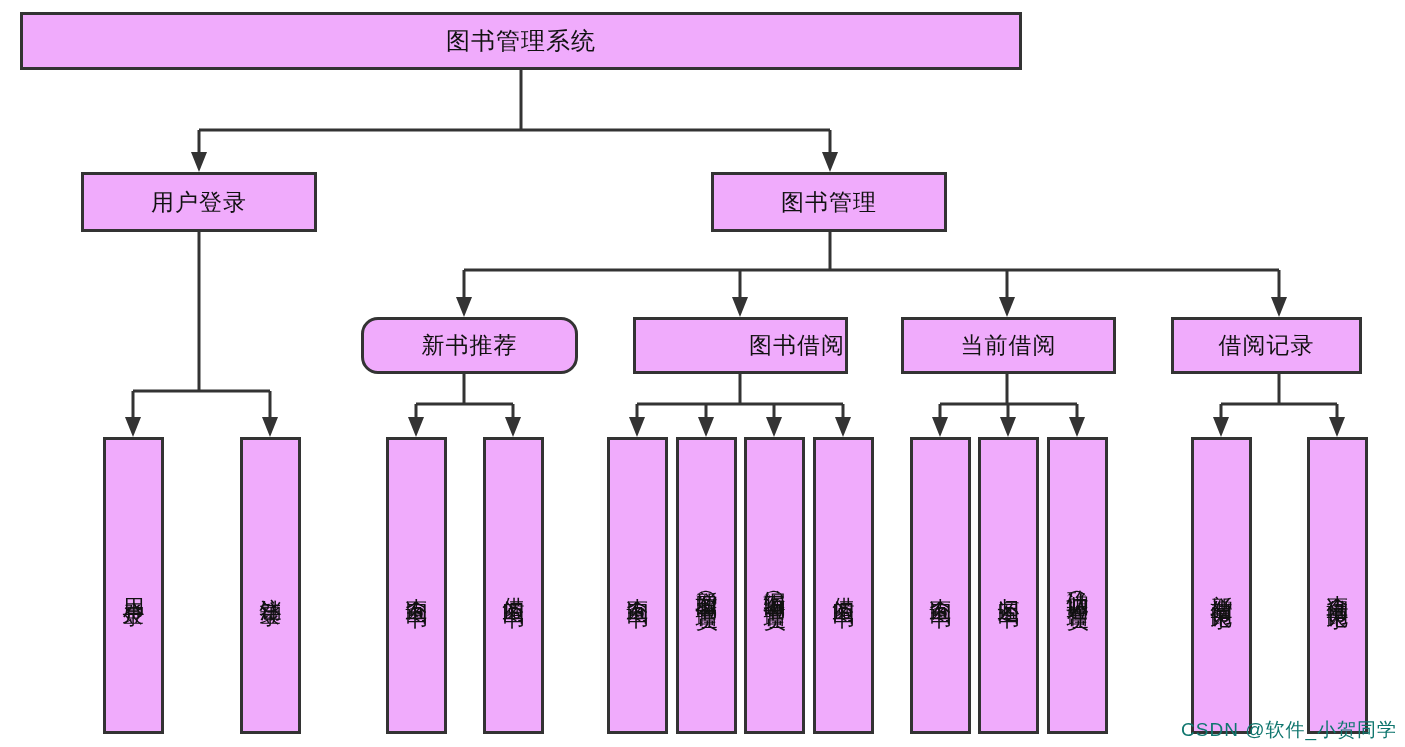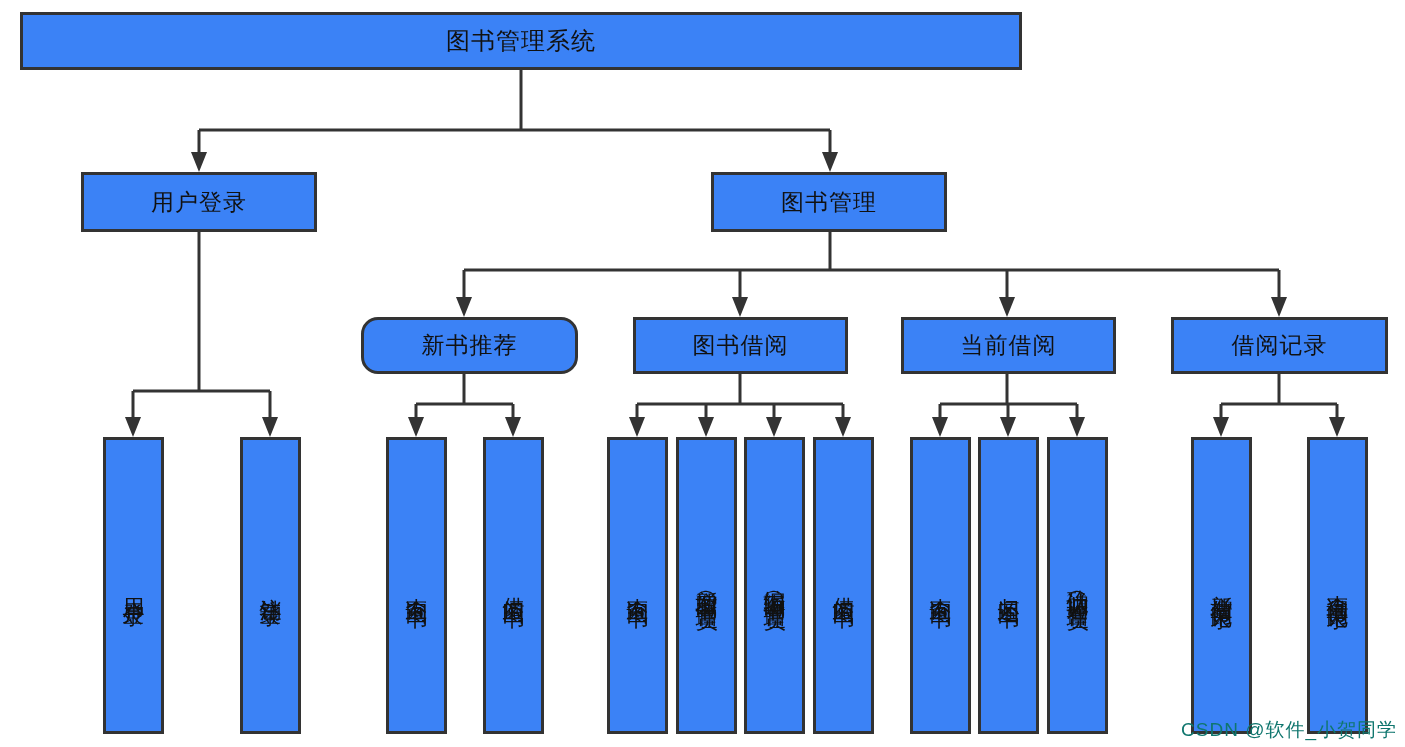--- a/index.html
+++ b/index.html
@@ -15,21 +15,21 @@
     width: 1405px;
     height: 747px;
     background: #ffffff;
     overflow: hidden;
   }
   
   .node {
     position: absolute;
     box-sizing: border-box;
     border: 3px solid #333333;
-    background: #3b82f6;
+    background: #f0abfc;
     display: flex;
     align-items: center;
     justify-content: center;
     color: #111111;
   }
   .node .label {
     display: block;
     text-align: center;
     line-height: 1.25;
     white-space: nowrap;
@@ -161,29 +161,29 @@
   </div>
 
   <div class="node horiz" style="left:711px; top:172px; width:236px; height:60px;">
     <span class="label">图书管理</span>
   </div>
 
   <div class="node horiz" style="left:361px; top:317px; width:217px; height:57px;border-radius:17px;">
     <span class="label">新书推荐</span>
   </div>
 
-  <div class="node horiz" style="left:633px; top:317px; width:215px; height:57px;">
+  <div class="node horiz" style="left:633px; top:317px; width:215px; height:57px;justify-content:flex-end;">
     <span class="label">图书借阅</span>
   </div>
 
   <div class="node horiz" style="left:901px; top:317px; width:215px; height:57px;">
     <span class="label">当前借阅</span>
   </div>
 
-  <div class="node horiz" style="left:1171px; top:317px; width:217px; height:57px;">
+  <div class="node horiz" style="left:1171px; top:317px; width:191px; height:57px;">
     <span class="label">借阅记录</span>
   </div>
 
   <div class="node vert" style="left:103px; top:437px; width:61px; height:297px;">
     <span class="label">用户登录</span>
   </div>
 
   <div class="node vert" style="left:240px; top:437px; width:61px; height:297px;">
     <span class="label">注销登录</span>
   </div>

